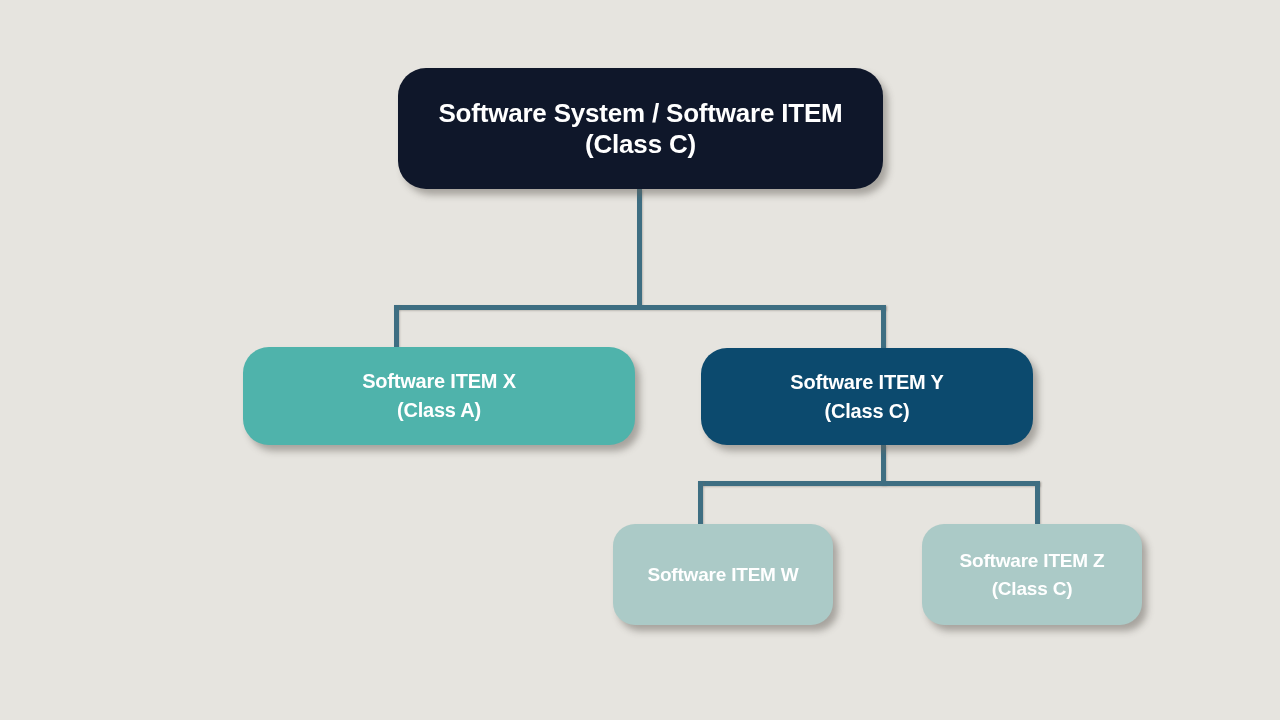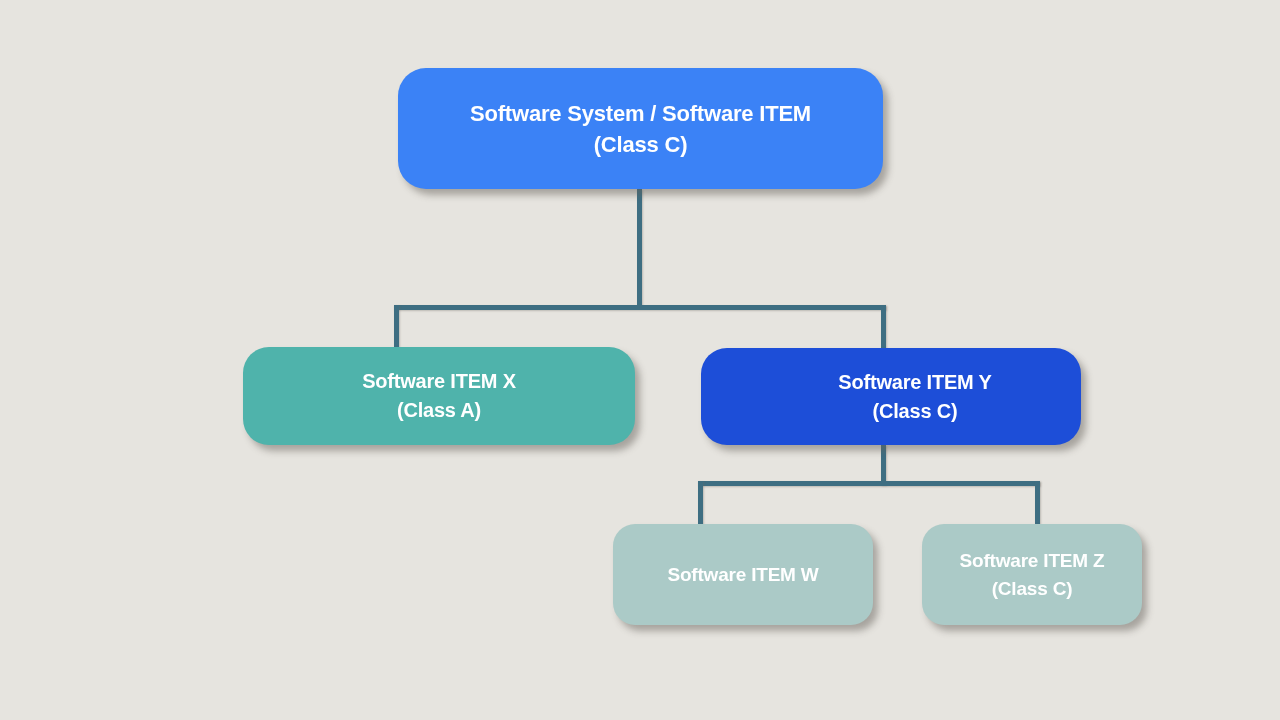--- a/index.html
+++ b/index.html
@@ -42,35 +42,35 @@
     justify-content: center;
     text-align: center;
     color: #FFFFFF;
     font-weight: 700;
     letter-spacing: -0.2px;
     box-shadow: 5px 6px 7px rgba(98, 95, 88, 0.48);
   }
   .node .title, .node .subtitle { display: block; width: 100%; }
   #node-root {
     left: 398px; top: 68px; width: 485px; height: 121px;
-    background: #3b82f6; border-radius: 28px;
-    font-size: 22px; line-height: 31px;
+    background: #0f172a; border-radius: 28px;
+    font-size: 26px; line-height: 31px;
   }
   #node-x {
     left: 243px; top: 347px; width: 392px; height: 98px;
     background: #4FB3AB; border-radius: 26px;
     font-size: 20px; line-height: 29px;
   }
   #node-y {
     left: 701px; top: 348px; width: 332px; height: 97px;
-    background: #1d4ed8; border-radius: 26px;
-    font-size: 20px; line-height: 29px; padding-left: 48px;
+    background: #0c4a6e; border-radius: 26px;
+    font-size: 20px; line-height: 29px;
   }
   #node-w {
-    left: 613px; top: 524px; width: 260px; height: 101px;
+    left: 613px; top: 524px; width: 220px; height: 101px;
     background: #ABCAC7; border-radius: 22px;
     font-size: 19px; line-height: 28px;
   }
   #node-z {
     left: 922px; top: 524px; width: 220px; height: 101px;
     background: #ABCAC7; border-radius: 22px;
     font-size: 19px; line-height: 28px;
   }
 </style>
 </head>

